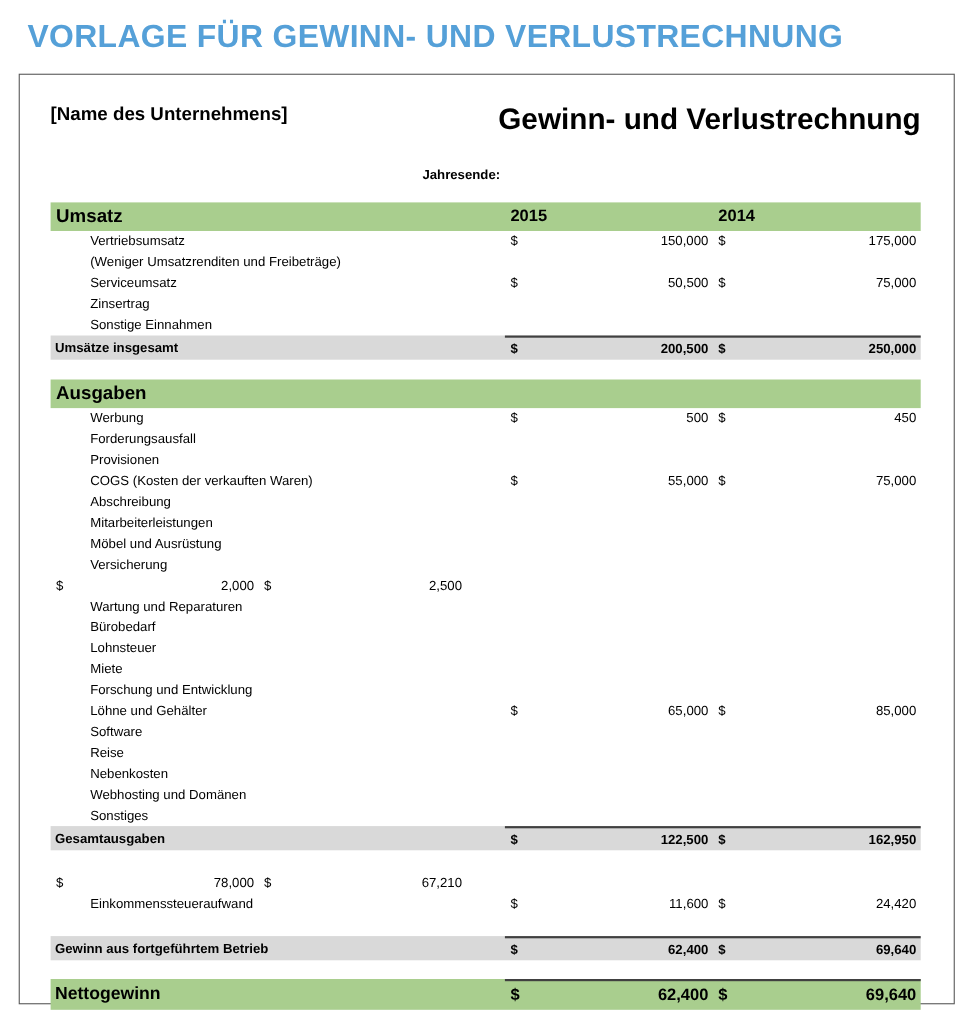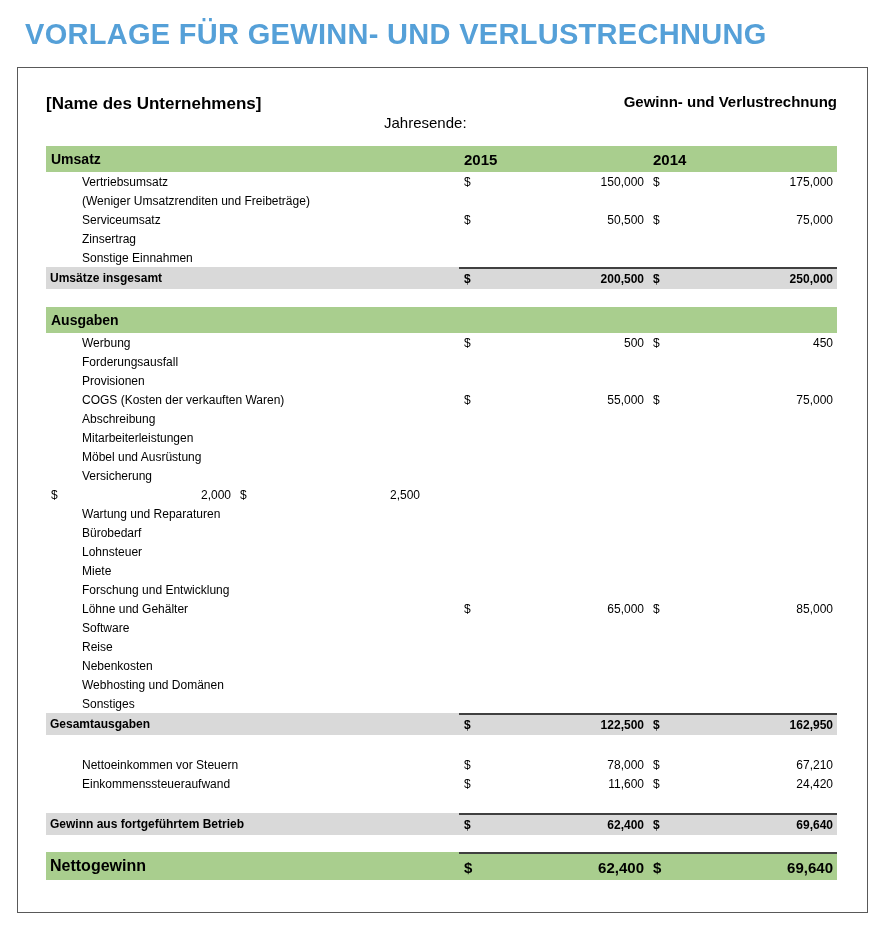--- a/index.html
+++ b/index.html
@@ -15,31 +15,31 @@
   .page-title{
     margin:16px 0 0 25px;font-size:29px;font-weight:bold;letter-spacing:0.3px;
     color:var(--blue);line-height:1.25;
   }
   .card{
     margin:15px 15px 0 17px;height:846px;border:1.5px solid var(--card-border);
     background:#fff;padding:26px 30px 0 28px;
   }
   .doc-header{display:flex;justify-content:space-between;align-items:flex-start;}
   .company{font-size:17px;font-weight:bold;}
-  .doc-title{font-size:15px;font-weight:bold;line-height:1.1;}
-  .year-end{font-size:15px;font-weight:normal;margin:0 0 0 338px;height:15px;}
+  .doc-title{font-size:27px;font-weight:bold;line-height:1.1;}
+  .year-end{font-size:12px;font-weight:bold;margin:28px 0 0 338px;height:15px;}
   .statement-body{margin-top:17px;}
   .row{display:flex;align-items:center;}
   .label{flex:1;font-size:12px;line-height:1;white-space:nowrap;}
   .vals{width:378px;flex-shrink:0;display:flex;align-self:stretch;align-items:center;}
   .col{flex:1;display:flex;justify-content:space-between;align-items:center;
        padding:0 4px 0 5px;font-size:12px;line-height:1;}
   .col .num{text-align:right;}
   .bar{background:var(--green);height:26px;}
-  .bar .label{font-size:14px;font-weight:bold;padding-left:5px;}
+  .bar .label{font-size:17px;font-weight:bold;padding-left:5px;}
   .bar .col{justify-content:flex-start;font-size:15px;font-weight:bold;}
   .item{height:19px;}
   .item .label{padding-left:36px;}
   .total{background:var(--gray);height:22px;}
   .total .label{font-weight:bold;padding-left:4px;}
   .total .col{font-weight:bold;}
   .ruled{border-top:2px solid var(--rule);}
   .net{background:var(--green);height:28px;}
   .net .label{font-size:16px;font-weight:bold;padding-left:4px;}
   .net .col{font-size:15px;font-weight:bold;}
@@ -313,21 +313,20 @@
             </div>
             <div class="col">
               <span class="cur">$</span>
               <span class="num">162,950</span>
             </div>
           </div>
         </div>
       </div>
       <div class="gap-summary">
         <div class="row item">
-          <span class="label">Nettoeinkommen vor Steuern</span>
           <div class="vals">
             <div class="col">
               <span class="cur">$</span>
               <span class="num">78,000</span>
             </div>
             <div class="col">
               <span class="cur">$</span>
               <span class="num">67,210</span>
             </div>
           </div>

